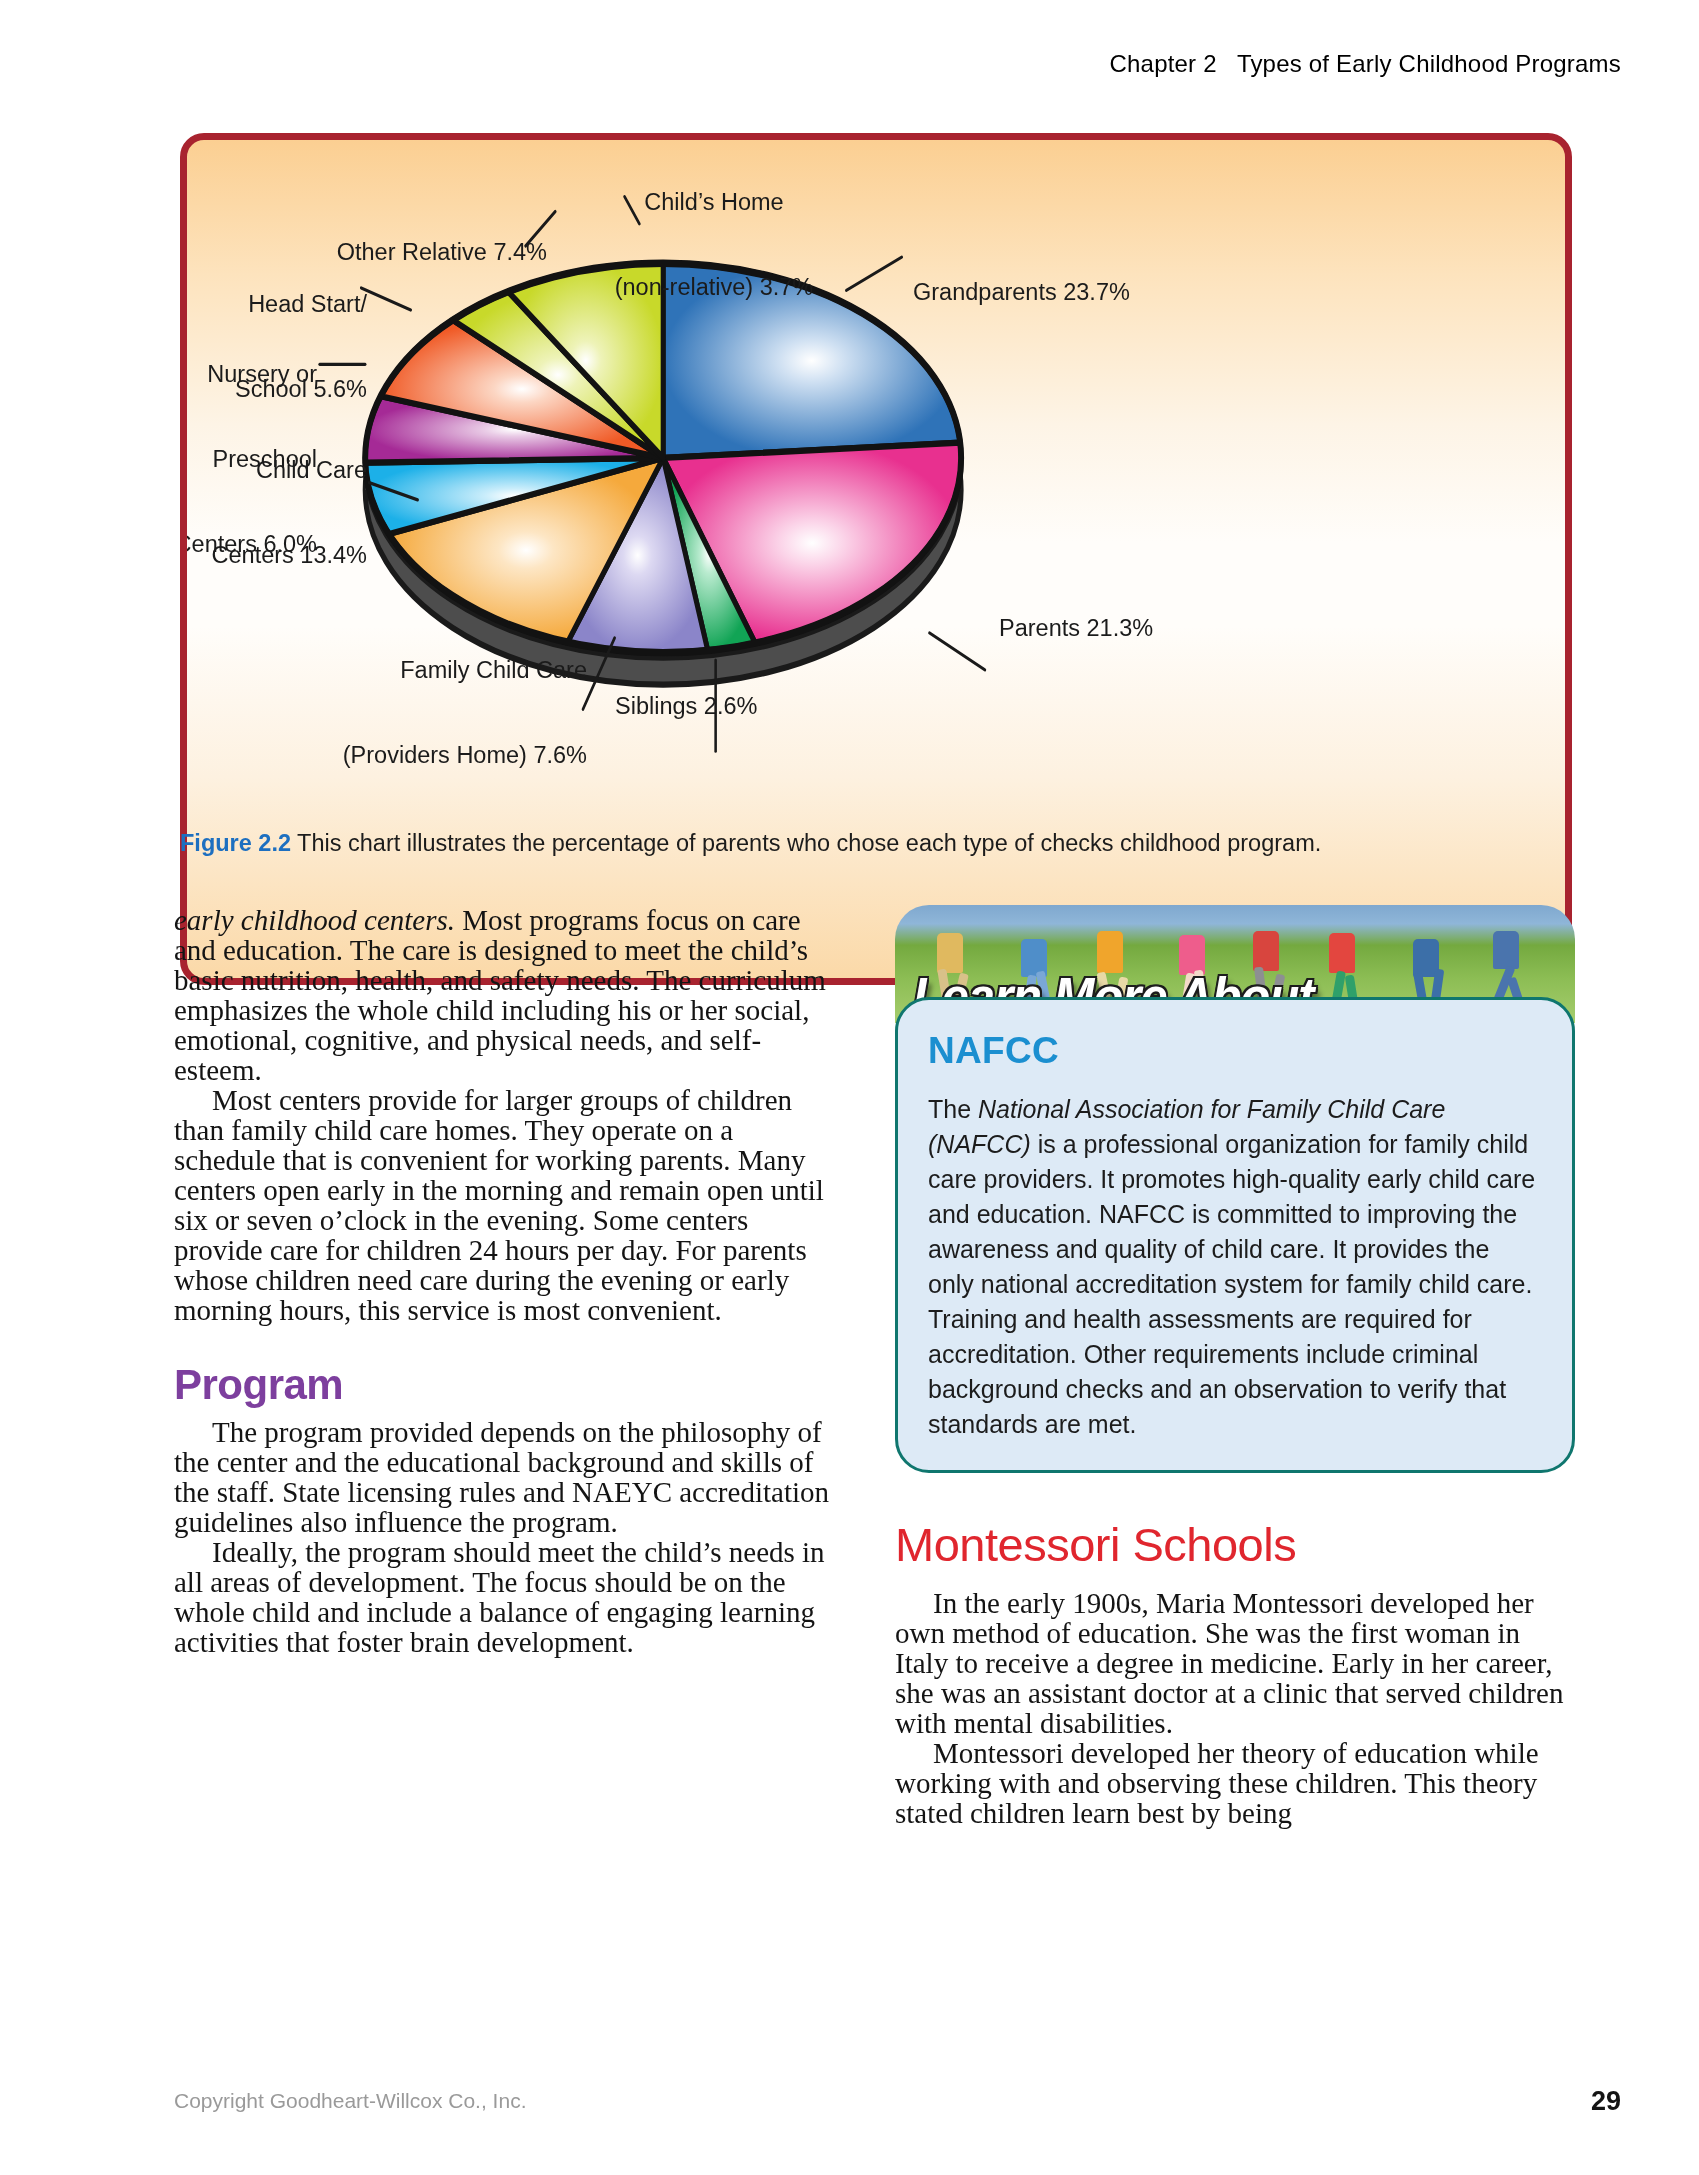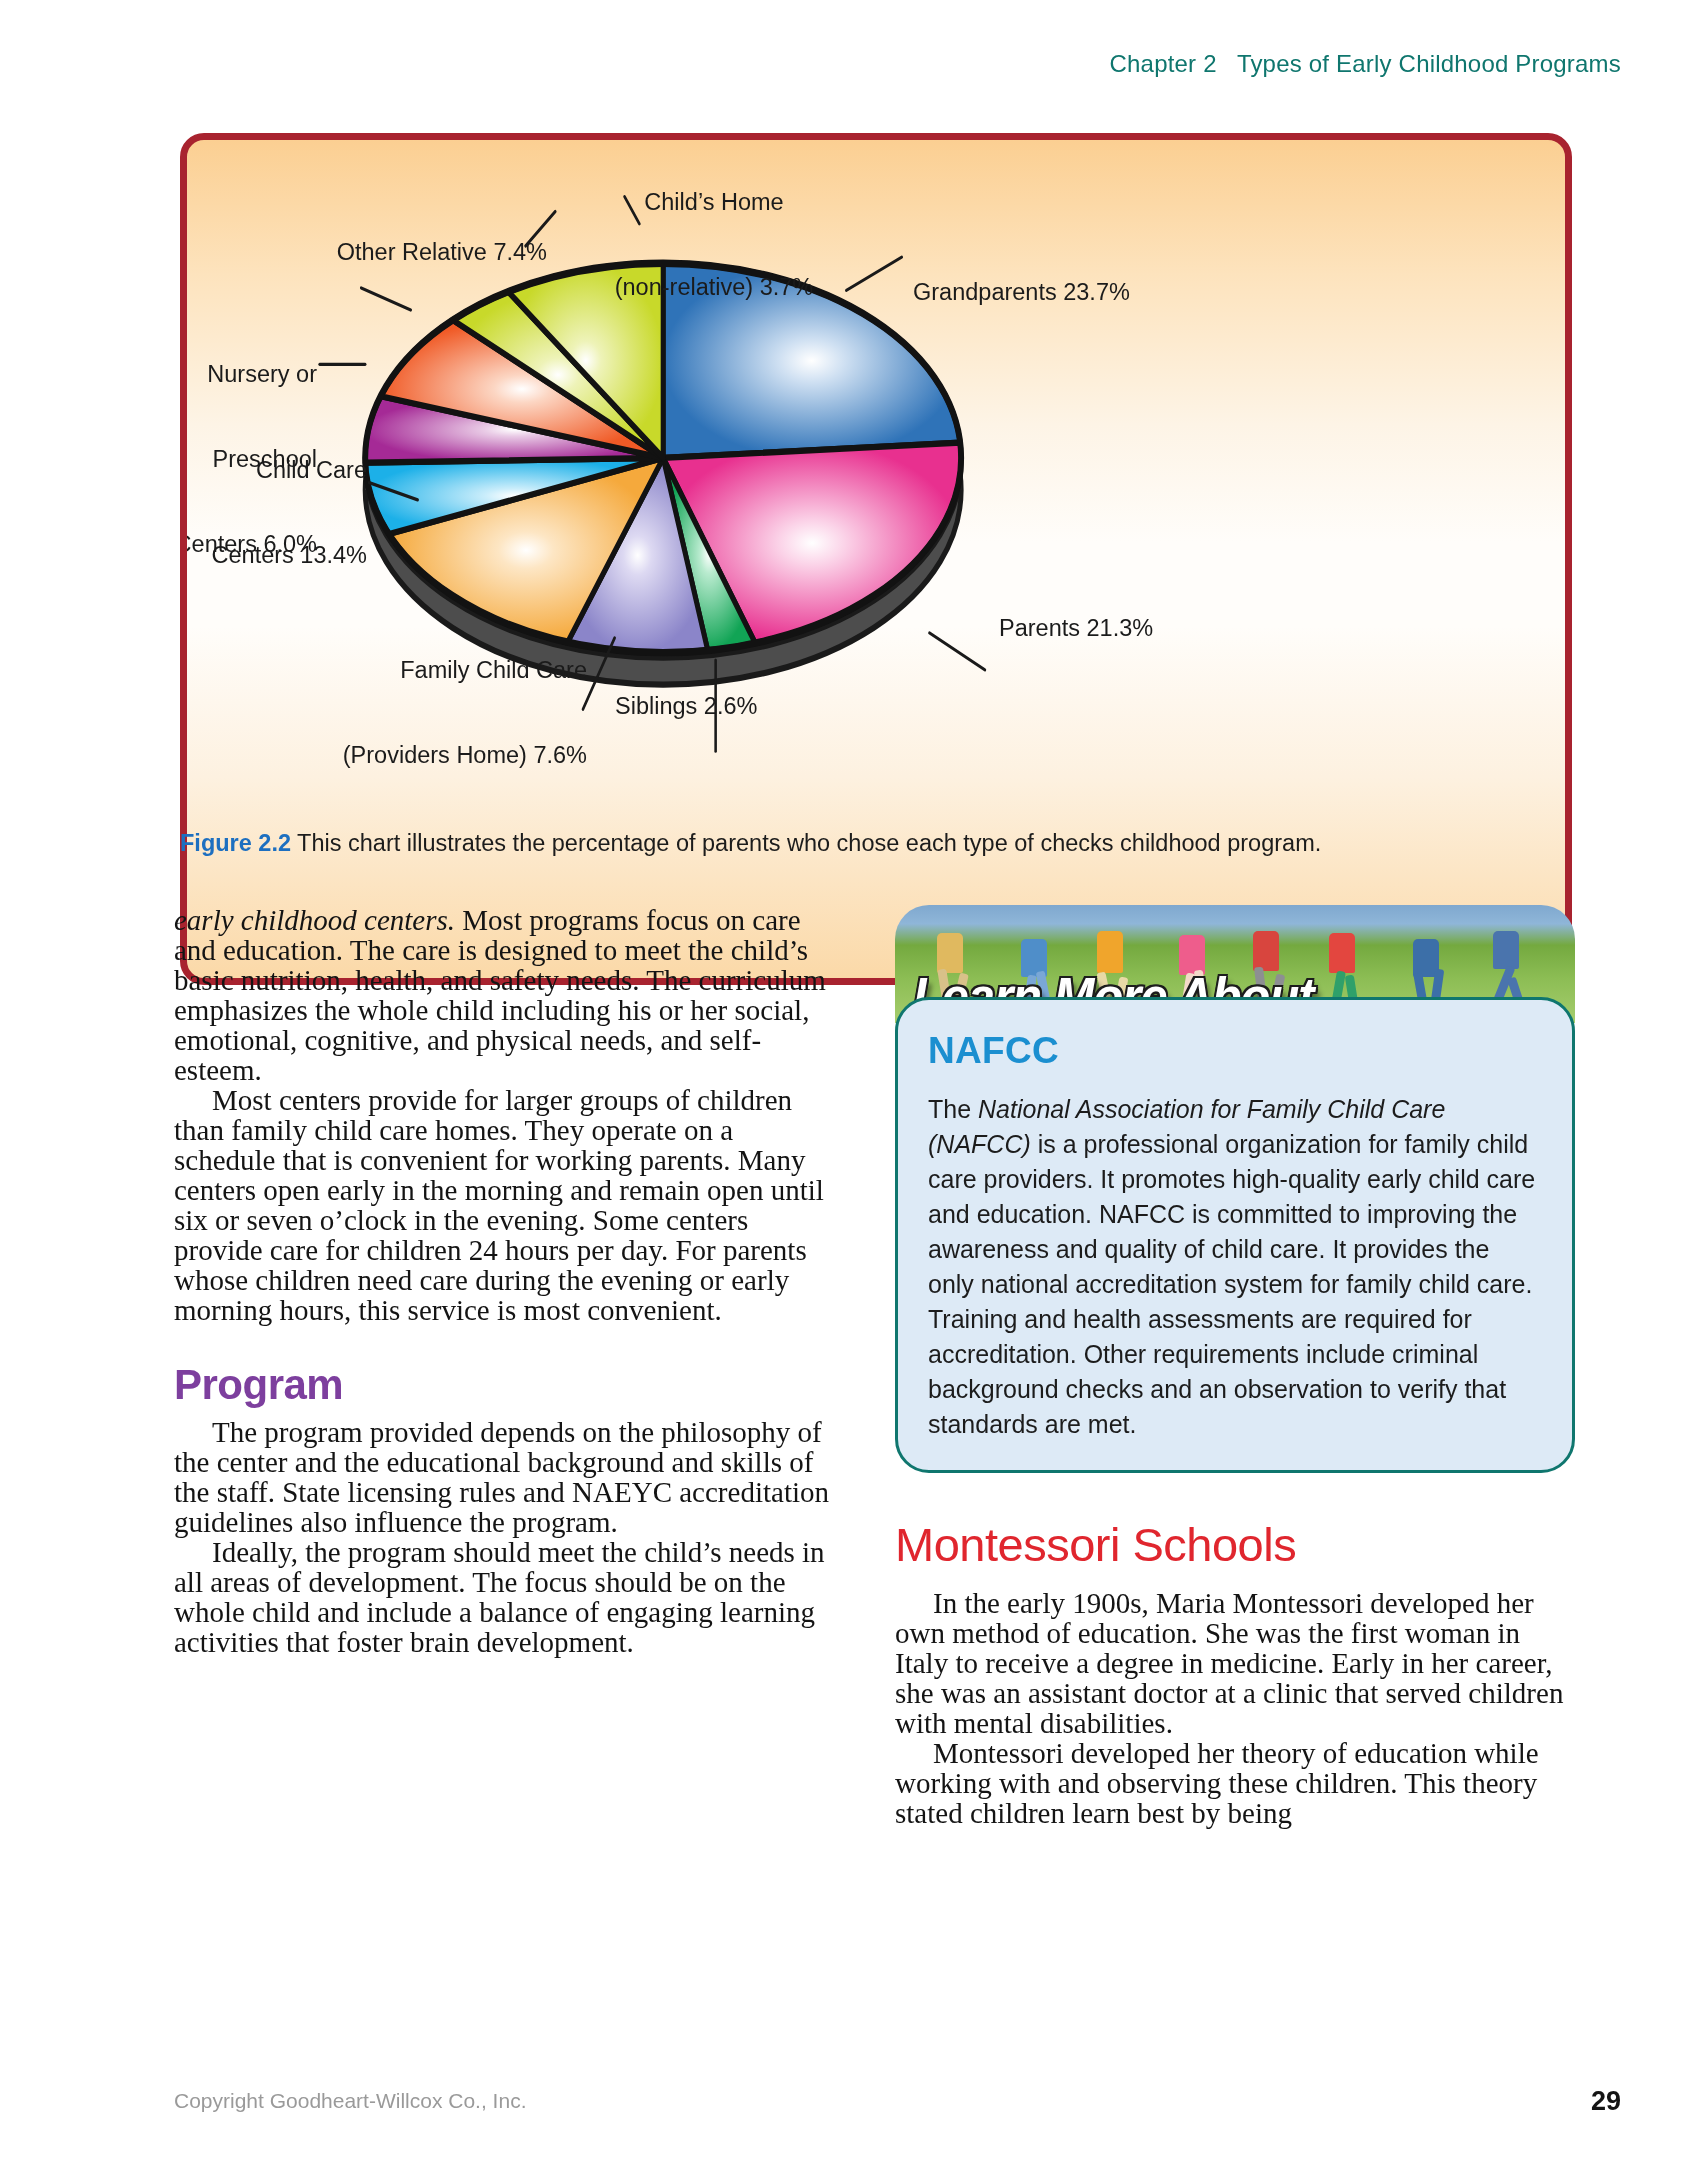--- a/index.html
+++ b/index.html
@@ -11,21 +11,21 @@
     position: relative;
     overflow: hidden;
   }
 
   
   #running-head {
     position: absolute;
     top: 50px; right: 78px;
     font-family: "Liberation Sans", sans-serif;
     font-size: 24px;
-    color: #0f766e;
+    color: #000000;
     letter-spacing: .2px;
     white-space: pre;
   }
 
   
   #figure-panel {
     position: absolute;
     left: 180px; top: 133px;
     width: 1392px; height: 852px;
     border: 7px solid #a8232f;
@@ -289,20 +289,24 @@
 
   <div class="chart-label c" style="left:402px; top:-8px; width:250px;">
     <div>Child’s Home</div>
     <div>(non-relative) 3.7%</div>
   </div>
 
   <div class="chart-label r" style="left:60px; top:42px; width:300px;">
     <div>Other Relative 7.4%</div>
   </div>
 
+  <div class="chart-label r" style="left:0px; top:94px; width:180px;">
+    <div>Head Start/</div>
+    <div>School 5.6%</div>
+  </div>
 
   <div class="chart-label r" style="left:-20px; top:164px; width:150px;">
     <div>Nursery or</div>
     <div>Preschool</div>
     <div>Centers 6.0%</div>
   </div>
 
   <div class="chart-label r" style="left:-40px; top:260px; width:220px;">
     <div>Child Care</div>
     <div>Centers 13.4%</div>

